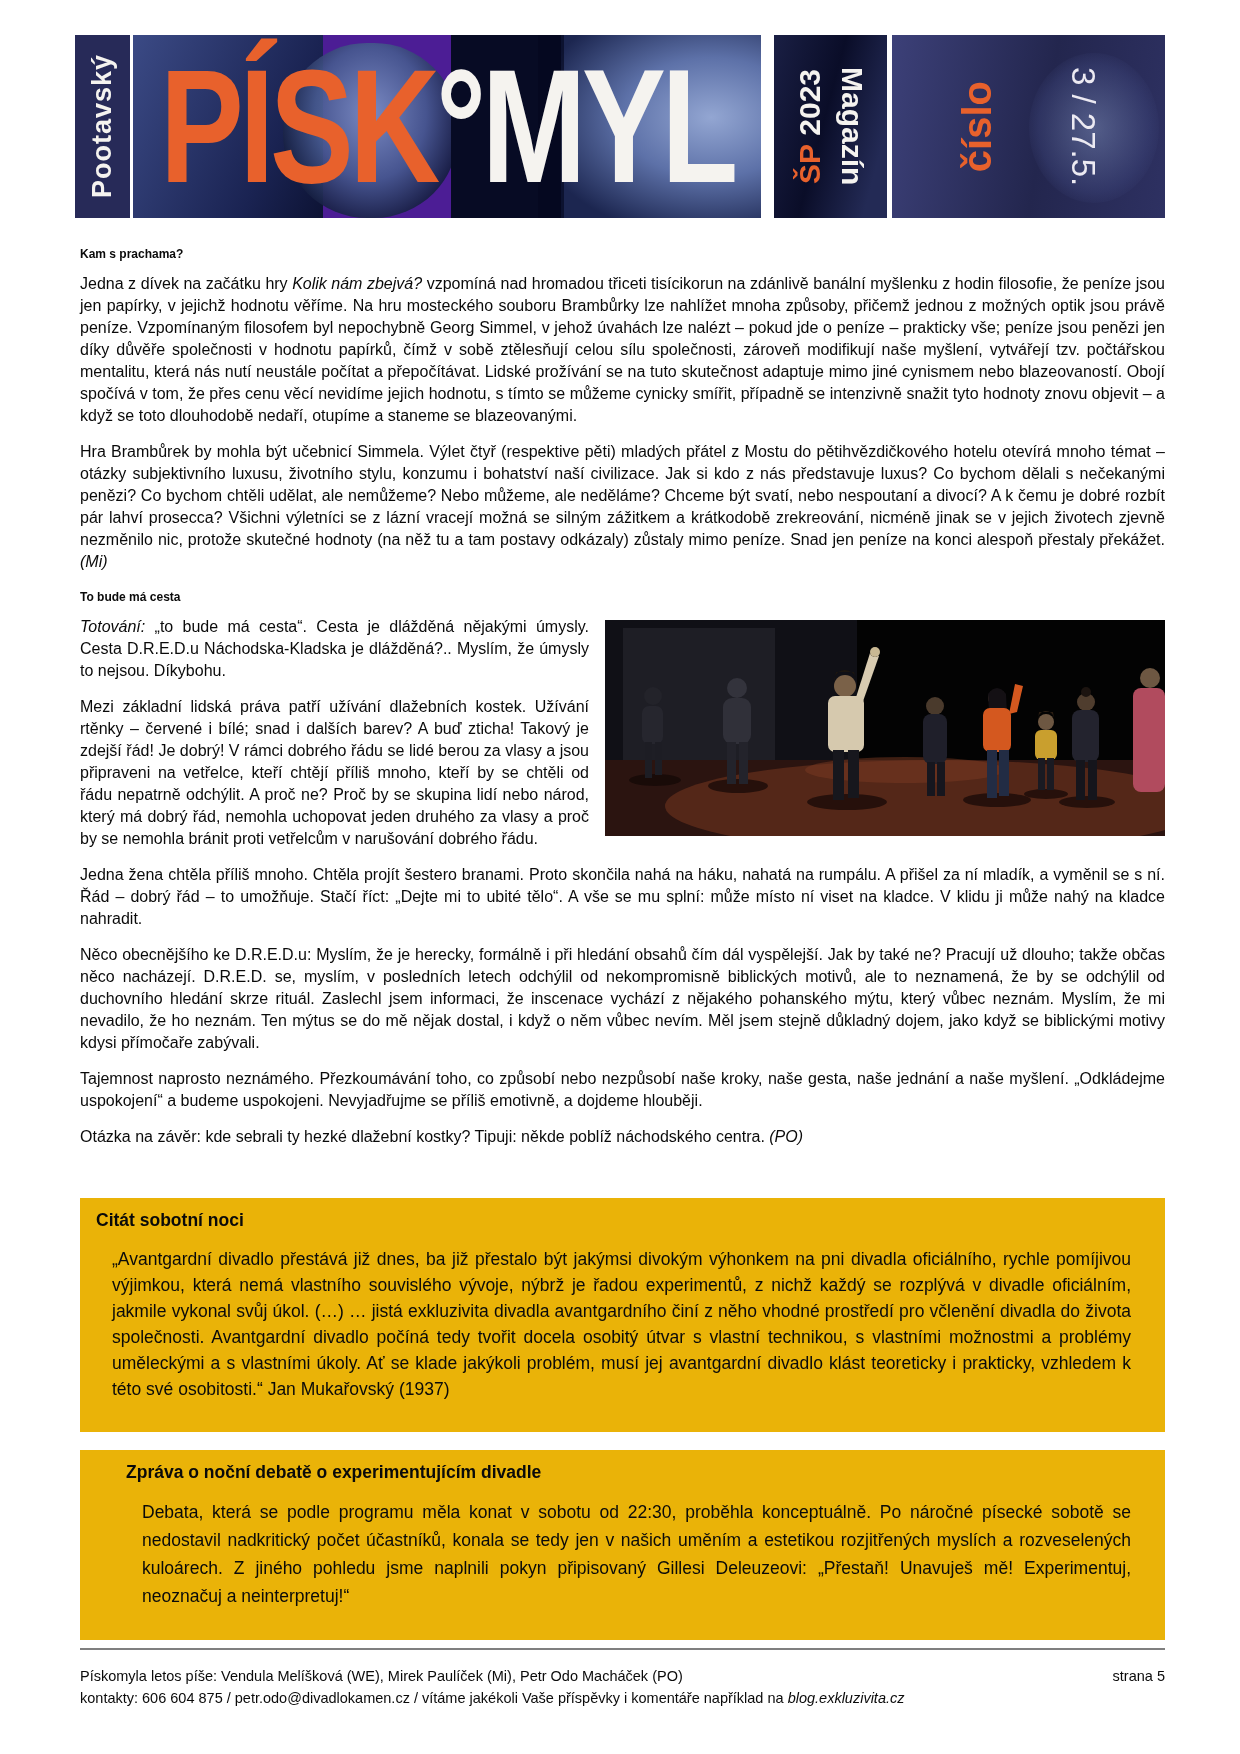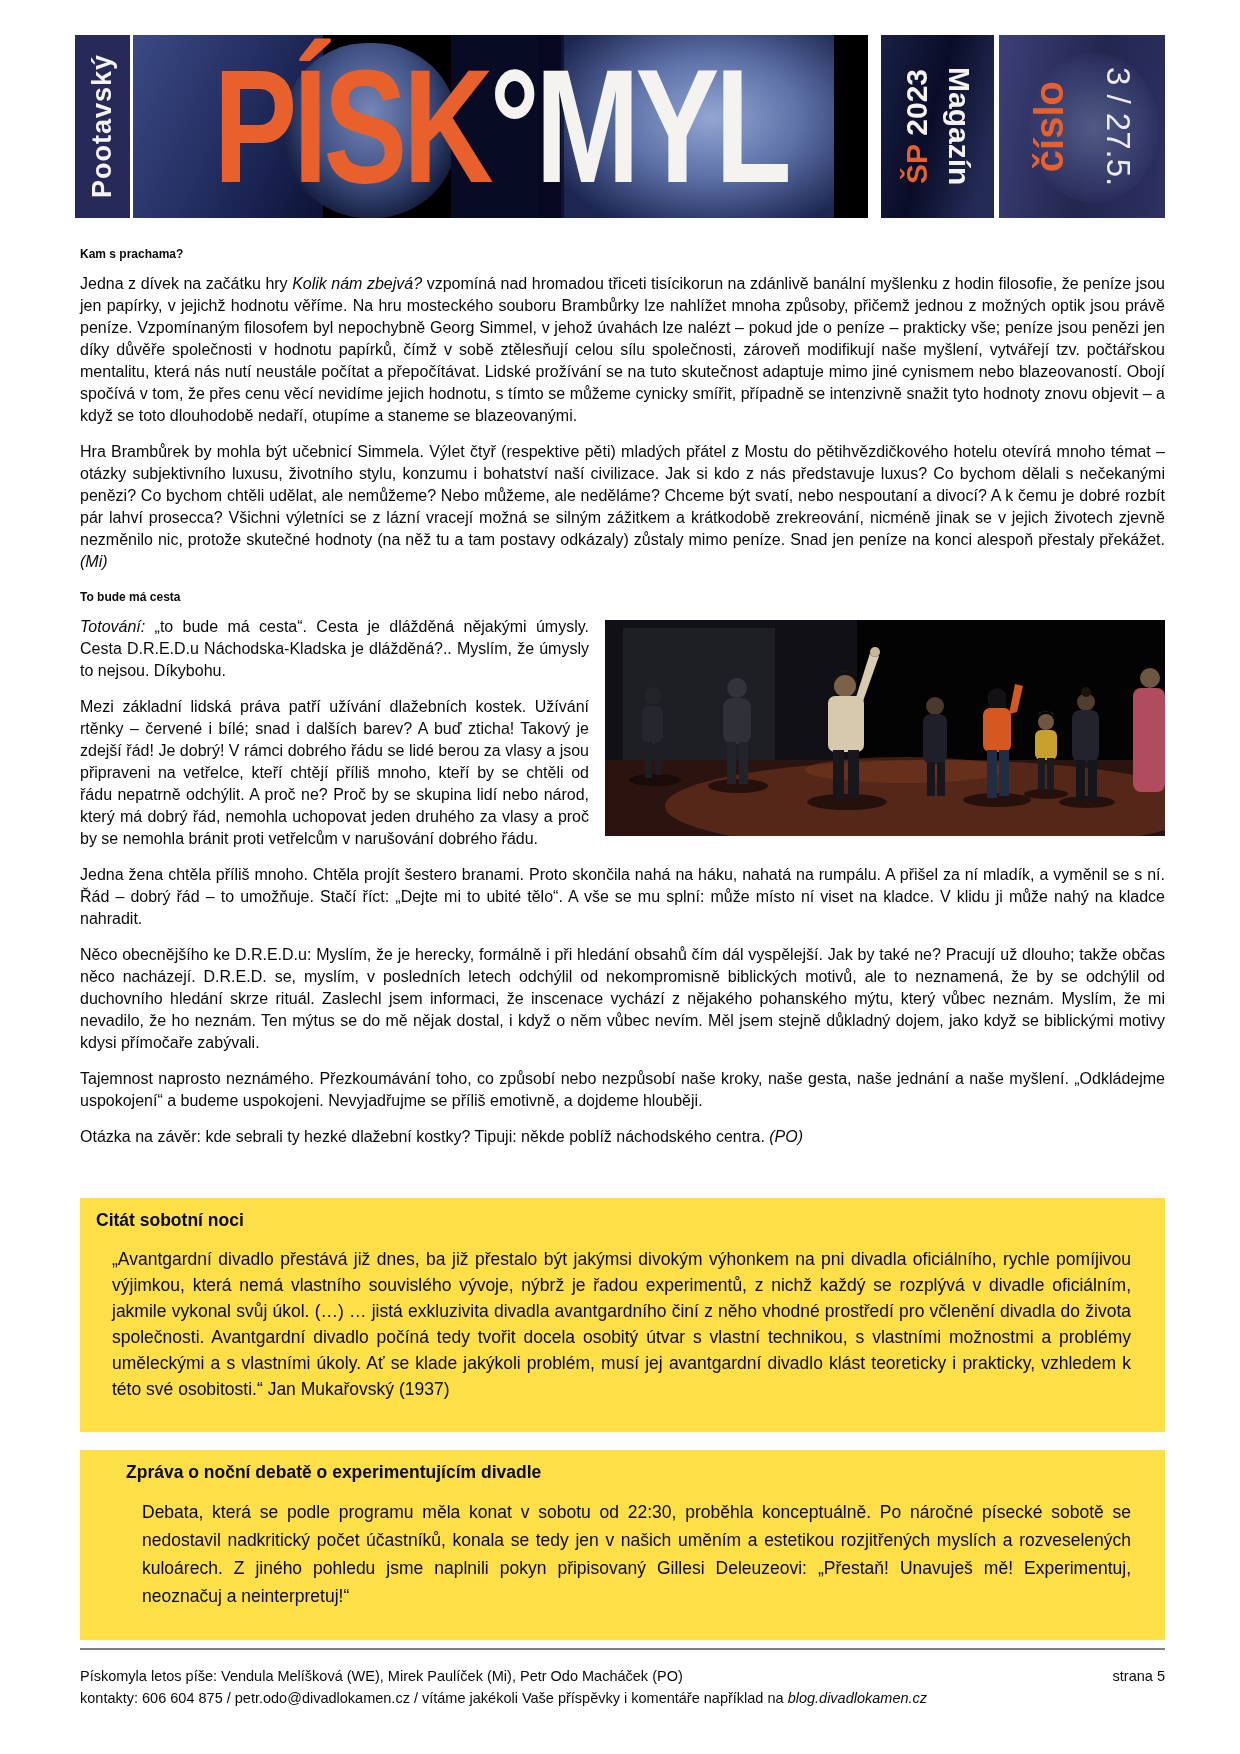--- a/index.html
+++ b/index.html
@@ -9,21 +9,21 @@
     font-family:"Liberation Sans", sans-serif; color:#0a0a0a; overflow:hidden;
   }
 
   
   .banner { position:absolute; left:75px; top:35px; width:1090px; height:183px; display:flex; }
   .strip { width:55px; height:100%; background:#272a58; display:flex; align-items:center; justify-content:center; flex:0 0 auto; }
   .vup   { writing-mode:vertical-rl; transform:rotate(180deg); }
   .vdown { writing-mode:vertical-rl; }
   .strip .region { color:#f5f3ef; font-size:27px; font-weight:bold; letter-spacing:1px; }
 
-  .logo-block { position:relative; width:735px; height:100%; margin-left:3px; background:#000000; overflow:hidden; flex:0 0 auto; }
+  .logo-block { position:relative; width:628px; height:100%; margin-left:3px; background:#4c1d95; overflow:hidden; flex:0 0 auto; }
   .logo-block .c1 { position:absolute; left:0; top:0; width:190px; height:100%;
       background:linear-gradient(115deg,#3b4a85 0%,#1a2352 70%,#0d1334 100%); }
   .logo-block .c2 { position:absolute; left:150px; top:8px; width:175px; height:175px; border-radius:48%;
       background:radial-gradient(ellipse at 50% 40%, #7e93c6 0%, #46598f 45%, #101838 78%); opacity:.92; }
   .logo-block .c3 { position:absolute; left:318px; top:0; width:110px; height:100%; background:#070b24; }
   .logo-block .c4 { position:absolute; left:428px; top:0; width:273px; height:100%;
       background:radial-gradient(ellipse at 55% 45%, #93a6d2 0%, #5d71a8 42%, #1c2650 85%); }
   .logo-block .c5 { position:absolute; left:405px; top:0; width:26px; height:100%; background:rgba(5,8,30,.65); }
   .logo-line { position:absolute; inset:0; display:flex; align-items:center; justify-content:center;
       font-weight:bold; font-size:146px; line-height:1; letter-spacing:-5px;
@@ -51,21 +51,21 @@
   .content h2 { font-size:12px; line-height:20px; margin:4px 0 9px 0; text-align:left; }
   .content .sec2-head { margin-top:7px; }
   .content p { margin:0 0 14px 0; }
   .content em { font-style:italic; }
   .clearp { clear:both; }
 
   figure.stage { float:right; width:560px; height:216px; margin:4px 0 10px 16px; }
   figure.stage svg { display:block; width:100%; height:100%; }
 
   
-  .graybox { background:#fde047; margin-top:50px; padding:12px 18px 14px 16px; }
+  .graybox { background:#eab308; margin-top:50px; padding:12px 18px 14px 16px; }
   .graybox h3 { font-size:17.5px; line-height:20px; margin:0 0 9px 0; text-align:left; }
   .graybox p { margin:16px; font-size:17.5px; line-height:26px; text-align:justify; }
   .graybox.second { margin-top:18px;padding-left:46px; }
   .graybox.second p { line-height:28px; }
 
   
   .pfooter { position:absolute; left:80px; top:1648px; width:1085px; border-top:2px solid #7f7f7f;
       padding-top:15px; font-size:14.5px; line-height:22px; }
   .pfooter .frow { display:flex; justify-content:space-between; }
   .pfooter em { font-style:italic; }
@@ -207,15 +207,15 @@
     <p>Debata, která se podle programu měla konat v sobotu od 22:30, proběhla konceptuálně. Po náročné písecké sobotě se nedostavil nadkritický počet účastníků, konala se tedy jen v našich uměním a estetikou rozjitřených myslích a rozveselených kuloárech. Z jiného pohledu jsme naplnili pokyn připisovaný Gillesi Deleuzeovi: „Přestaň! Unavuješ mě! Experimentuj, neoznačuj a neinterpretuj!“</p>
   </section>
 </main>
 
 <footer class="pfooter">
   <div class="frow">
     <span>Pískomyla letos píše: Vendula Melíšková (WE), Mirek Paulíček (Mi), Petr Odo Macháček (PO)</span>
     <span>strana 5</span>
   </div>
   <div>
-    <span>kontakty: 606 604 875 / petr.odo@divadlokamen.cz / vítáme jakékoli Vaše příspěvky i komentáře například na </span><em>blog.divadlokamen.cz</em>
+    <span>kontakty: 606 604 875 / petr.odo@divadlokamen.cz / vítáme jakékoli Vaše příspěvky i komentáře například na </span><em>blog.exkluzivita.cz</em>
   </div>
 </footer>
 
 </body></html>

